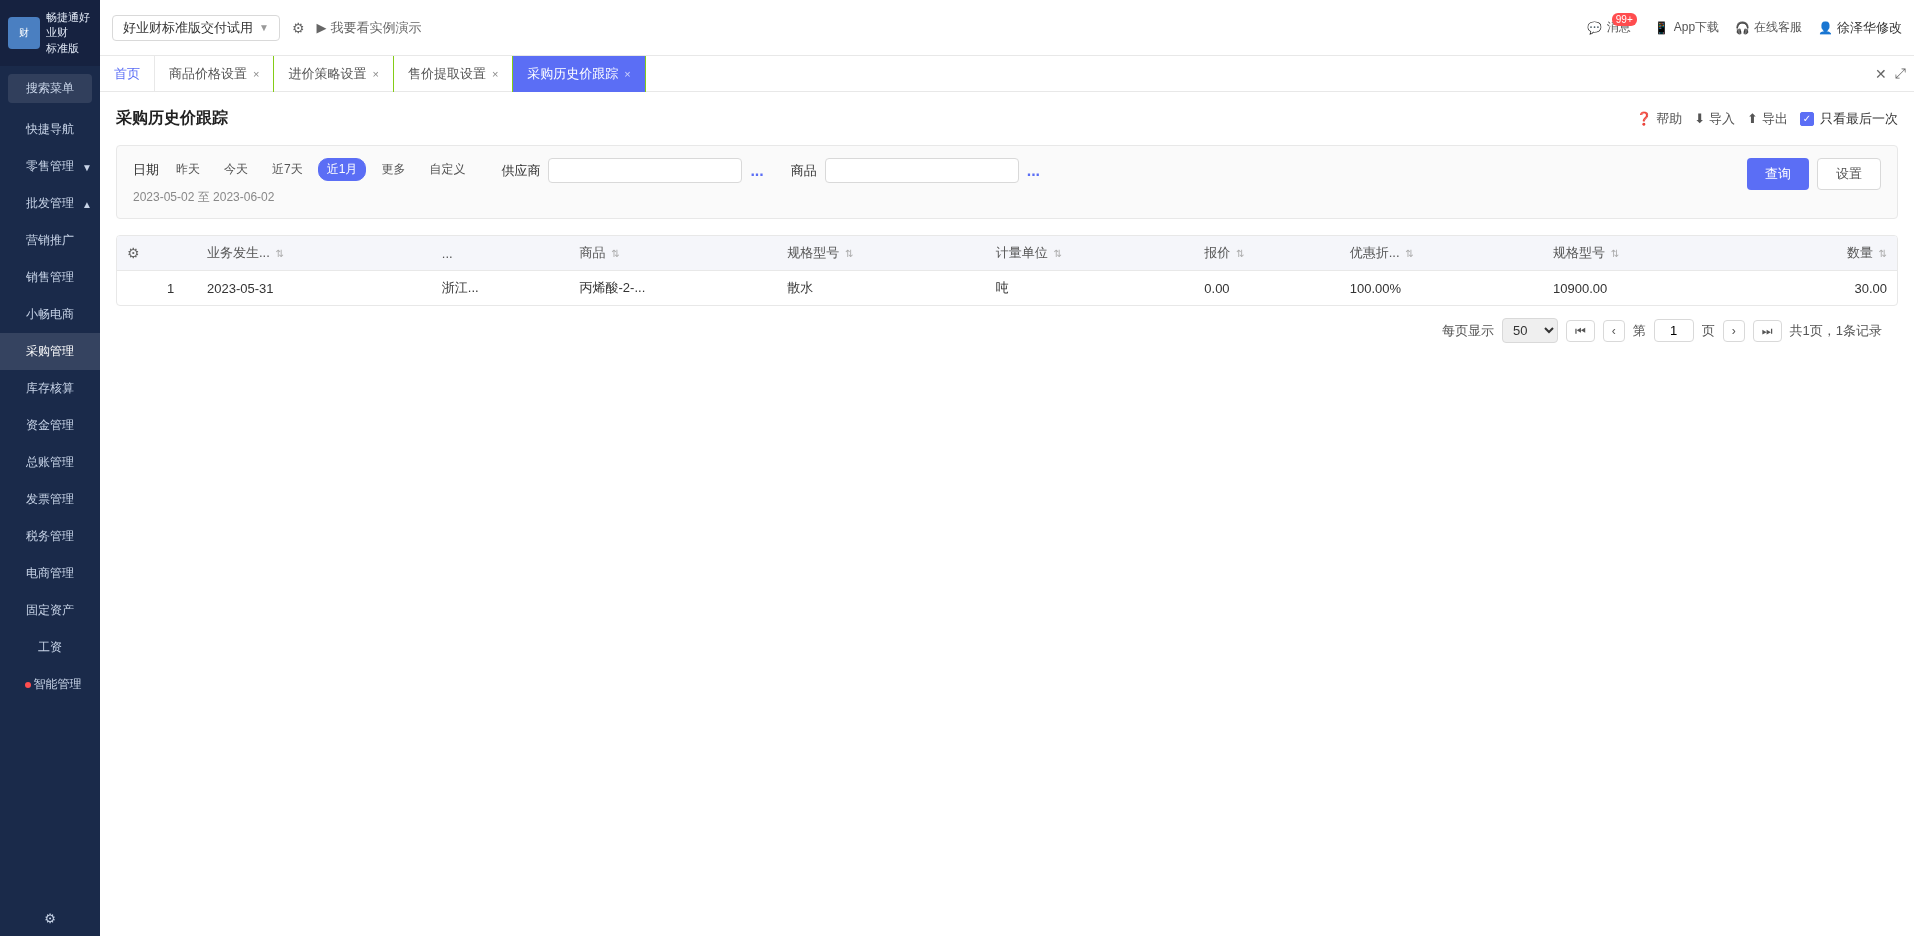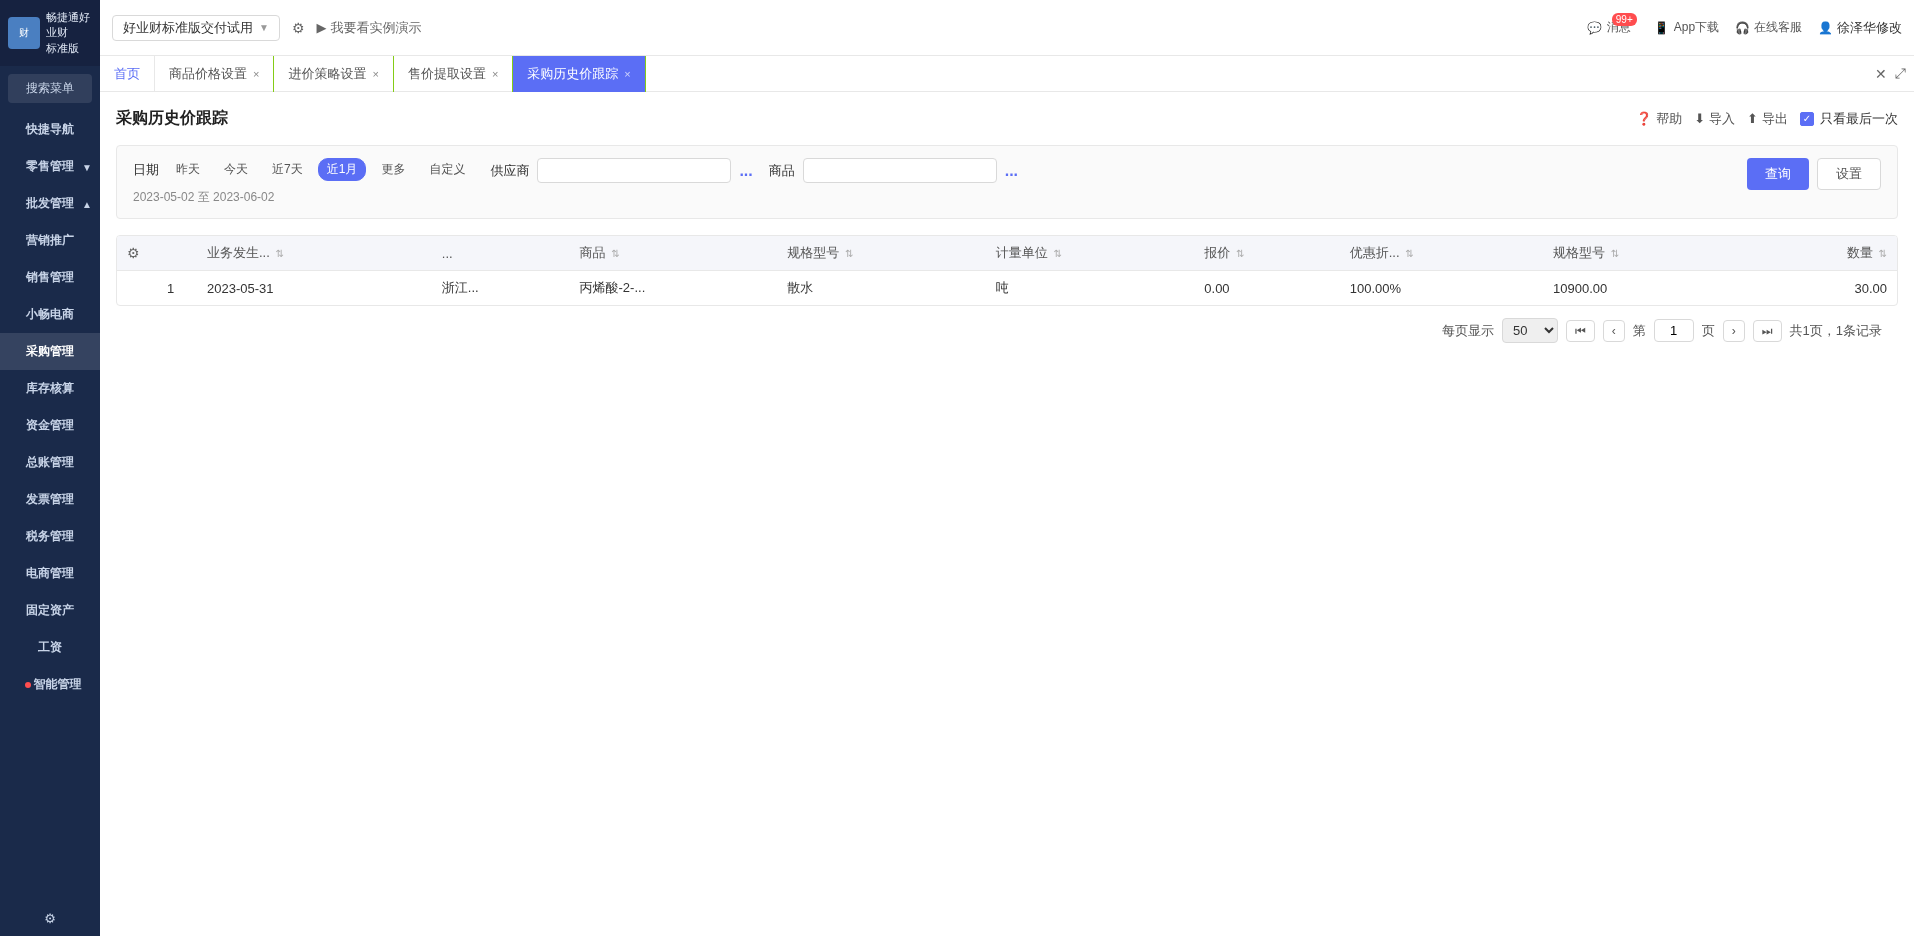--- a/index.html
+++ b/index.html
@@ -5,21 +5,21 @@
     * { box-sizing: border-box; margin: 0; padding: 0; }
     body { font-family: "Microsoft YaHei", "PingFang SC", sans-serif; font-size: 13px; background: #f0f2f5; color: #333; display: flex; height: 936px; overflow: hidden; }
 
     
     .sidebar { width: 100px; background: #1a2a4a; color: #c8d4e8; display: flex; flex-direction: column; height: 100%; }
     .sidebar-logo { padding: 10px 8px; background: #162240; display: flex; align-items: center; gap: 6px; min-height: 52px; }
     .sidebar-logo-icon { width: 32px; height: 32px; background: #4a7fc1; border-radius: 4px; display: flex; align-items: center; justify-content: center; color: white; font-size: 10px; flex-shrink: 0; }
     .sidebar-logo-text { font-size: 11px; color: #e0e8f5; line-height: 1.4; }
     .sidebar-search { padding: 8px; }
     .sidebar-search-btn { width: 100%; background: rgba(255,255,255,0.1); border: none; border-radius: 4px; color: #c8d4e8; padding: 6px 8px; font-size: 12px; cursor: pointer; text-align: center; }
-    .sidebar-nav-item { padding: 10px 8px; text-align: center; cursor: pointer; font-size: 12px; color: #c8d4e8; display: flex; flex-direction: column; align-items: center; gap: 4px; position: relative; font-weight: bold; }
+    .sidebar-nav-item { padding: 10px 8px; text-align: center; cursor: pointer; font-size: 12px; color: #c8d4e8; display: flex; flex-direction: column; align-items: center; gap: 4px; position: relative; }
     .sidebar-nav-item.active { background: rgba(255,255,255,0.12); color: white; }
     .sidebar-nav-item .nav-arrow { position: absolute; right: 8px; top: 50%; transform: translateY(-50%); font-size: 10px; }
     .sidebar-nav-item .dot { width: 6px; height: 6px; background: #ff4d4f; border-radius: 50%; position: absolute; left: 10px; top: 50%; transform: translateY(-50%); }
     .sidebar-settings { margin-top: auto; padding: 10px; text-align: center; color: #c8d4e8; cursor: pointer; }
 
     
     .main { flex: 1; display: flex; flex-direction: column; overflow: hidden; }
 
     
     .topbar { background: white; height: 56px; display: flex; align-items: center; padding: 0 12px; border-bottom: 1px solid #e8e8e8; gap: 12px; }
@@ -48,21 +48,21 @@
     
     .page-header { display: flex; align-items: center; justify-content: space-between; margin-bottom: 16px; }
     .page-title { font-size: 16px; font-weight: 600; color: #222; }
     .page-actions { display: flex; align-items: center; gap: 12px; }
     .action-btn { display: flex; align-items: center; gap: 4px; color: #555; font-size: 13px; cursor: pointer; }
     .checkbox-label { display: flex; align-items: center; gap: 6px; font-size: 13px; color: #333; cursor: pointer; }
     .checkbox-square { width: 14px; height: 14px; border: 1.5px solid #5b6ef5; border-radius: 2px; background: #5b6ef5; display: flex; align-items: center; justify-content: center; }
     .checkbox-check { color: white; font-size: 10px; }
 
     
-    .filter-bar { background: #fafafa; border: 1px solid #e8e8e8; border-radius: 4px; padding: 12px 16px; margin-bottom: 16px; display: flex; align-items: flex-start; gap: 16px; flex-wrap: wrap; }
+    .filter-bar { background: #fafafa; border: 1px solid #e8e8e8; border-radius: 4px; padding: 12px 16px; margin-bottom: 16px; display: flex; align-items: flex-start; gap: 27px; flex-wrap: wrap; }
     .filter-group { display: flex; align-items: center; gap: 8px; }
     .filter-label { color: #333; font-size: 13px; white-space: nowrap; }
     .date-options { display: flex; gap: 6px; align-items: center; }
     .date-btn { padding: 2px 8px; border-radius: 10px; font-size: 12px; cursor: pointer; border: 1px solid transparent; color: #555; }
     .date-btn.active { background: #5b6ef5; color: white; border-color: #5b6ef5; }
     .date-range { font-size: 12px; color: #888; margin-top: 4px; }
     .filter-input { border: 1px solid #d9d9d9; border-radius: 4px; padding: 4px 8px; font-size: 13px; color: #333; min-width: 120px; outline: none; }
     .filter-more { color: #5b6ef5; font-size: 16px; cursor: pointer; font-weight: bold; }
     .filter-actions { margin-left: auto; display: flex; gap: 8px; }
     .btn-primary { background: #5b6ef5; color: white; border: none; border-radius: 4px; padding: 6px 18px; font-size: 13px; cursor: pointer; }

